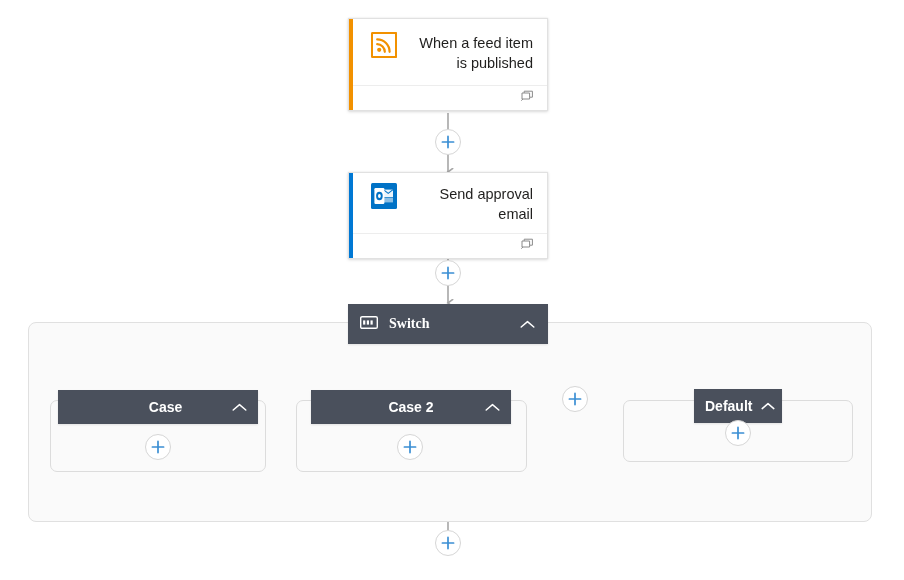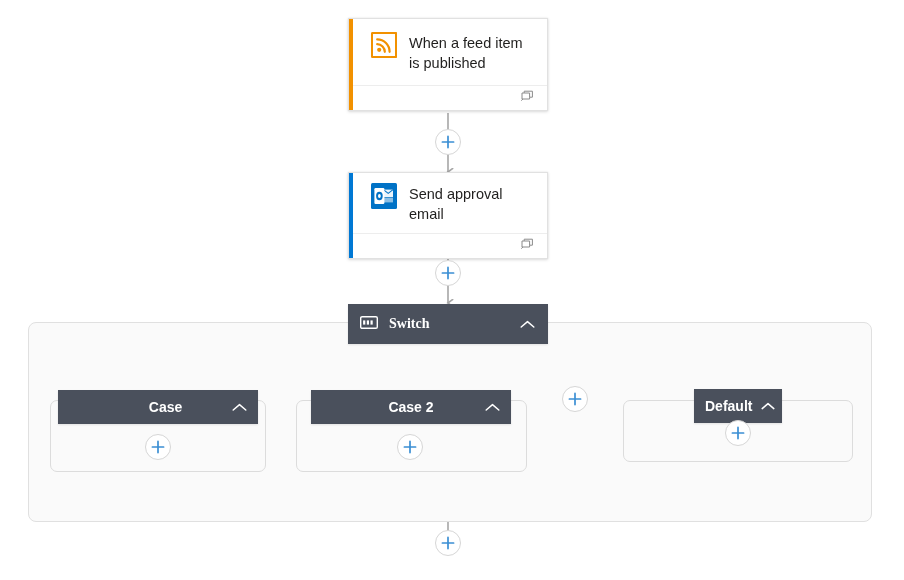--- a/index.html
+++ b/index.html
@@ -153,21 +153,21 @@
 
     <line x1="448" y1="243" x2="448" y2="303" stroke="#a6a6a6" stroke-width="1.6" marker-end="url(#arw)"></line>
 
     <path d="M448,344 C448,360 444,364 420,368 C370,376 230,372 190,380 C165,385 158,388 158,394" fill="none" stroke="#a6a6a6" stroke-width="1.5"></path>
     <path d="M448,344 C448,360 444,366 434,374 C420,384 410,386 410,394" fill="none" stroke="#a6a6a6" stroke-width="1.5"></path>
     <path d="M448,344 C448,360 452,364 478,368 C540,376 680,366 716,374 C736,379 739,384 739,389" fill="none" stroke="#a6a6a6" stroke-width="1.5"></path>
 
     <line x1="448" y1="522" x2="448" y2="531" stroke="#a6a6a6" stroke-width="1.6"></line>
   </svg>
 
-  <div class="card" id="trigger-card" style="left:348px; top:18px; width:200px;">
+  <div class="card" id="trigger-card" style="left:348px; top:18px; width:200px;text-align:right;">
     <div class="card-accent" style="background:#f29100;"></div>
     <div class="card-head">
       <span class="card-icon">
         <svg width="26" height="26" viewBox="0 0 26 26" xmlns="http://www.w3.org/2000/svg">
           <rect x="0.8" y="0.8" width="24.4" height="24.4" rx="1.5" fill="#ffffff" stroke="#f29100" stroke-width="2.4"></rect>
           <circle cx="8.2" cy="17.8" r="2.1" fill="#f29100"></circle>
           <path d="M6.2 12.2 A7.6 7.6 0 0 1 13.8 19.8" fill="none" stroke="#f29100" stroke-width="2.2" stroke-linecap="round"></path>
           <path d="M6.2 7.4 A12.4 12.4 0 0 1 18.6 19.8" fill="none" stroke="#f29100" stroke-width="2.2" stroke-linecap="round"></path>
         </svg>
       </span>
@@ -185,21 +185,21 @@
   </div>
 
   <div class="plus" style="left:435px; top:129px;">
     <svg width="14" height="14" viewBox="0 0 14 14" xmlns="http://www.w3.org/2000/svg">
       <path d="M7 1.4 V12.6 M1.4 7 H12.6" stroke="#3b8fd4" stroke-width="1.7" stroke-linecap="round"></path>
     </svg>
   </div>
 
   <div class="card" id="action-card" style="left:348px; top:172px; width:200px;">
     <div class="card-accent" style="background:#0078d4;"></div>
-    <div class="card-head" style="min-height:44px; padding-top:9px; padding-bottom:9px;">
+    <div class="card-head" style="min-height:44px; padding-top:9px; padding-bottom:9px;text-align:right;">
       <span class="card-icon">
         <svg width="26" height="26" viewBox="0 0 26 26" xmlns="http://www.w3.org/2000/svg">
           <rect x="0" y="0" width="26" height="26" rx="1.5" fill="#0072c6"></rect>
           <rect x="12.4" y="6.6" width="9.6" height="7.4" fill="#ffffff" opacity="0.92"></rect>
           <path d="M12.4 6.6 L17.2 10.4 L22 6.6" fill="none" stroke="#0072c6" stroke-width="1.1"></path>
           <rect x="12.4" y="14.6" width="9.6" height="4.8" fill="#ffffff" opacity="0.55"></rect>
           <rect x="3.4" y="5.0" width="10" height="16" rx="1.2" fill="#ffffff"></rect>
           <ellipse cx="8.4" cy="13" rx="3.3" ry="4.2" fill="#0072c6"></ellipse>
           <ellipse cx="8.4" cy="13" rx="1.4" ry="2.1" fill="#ffffff"></ellipse>
         </svg>

